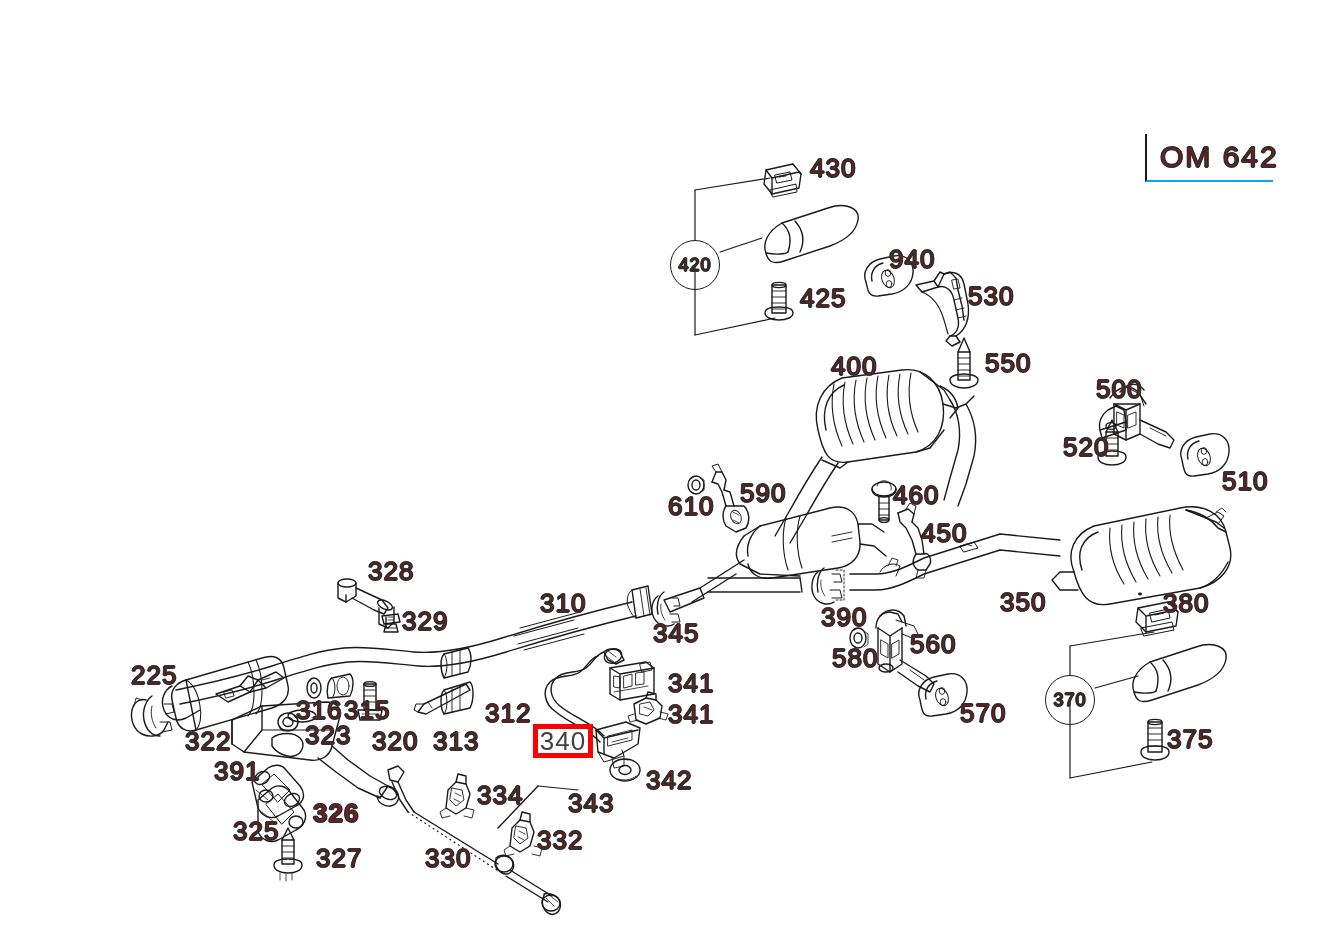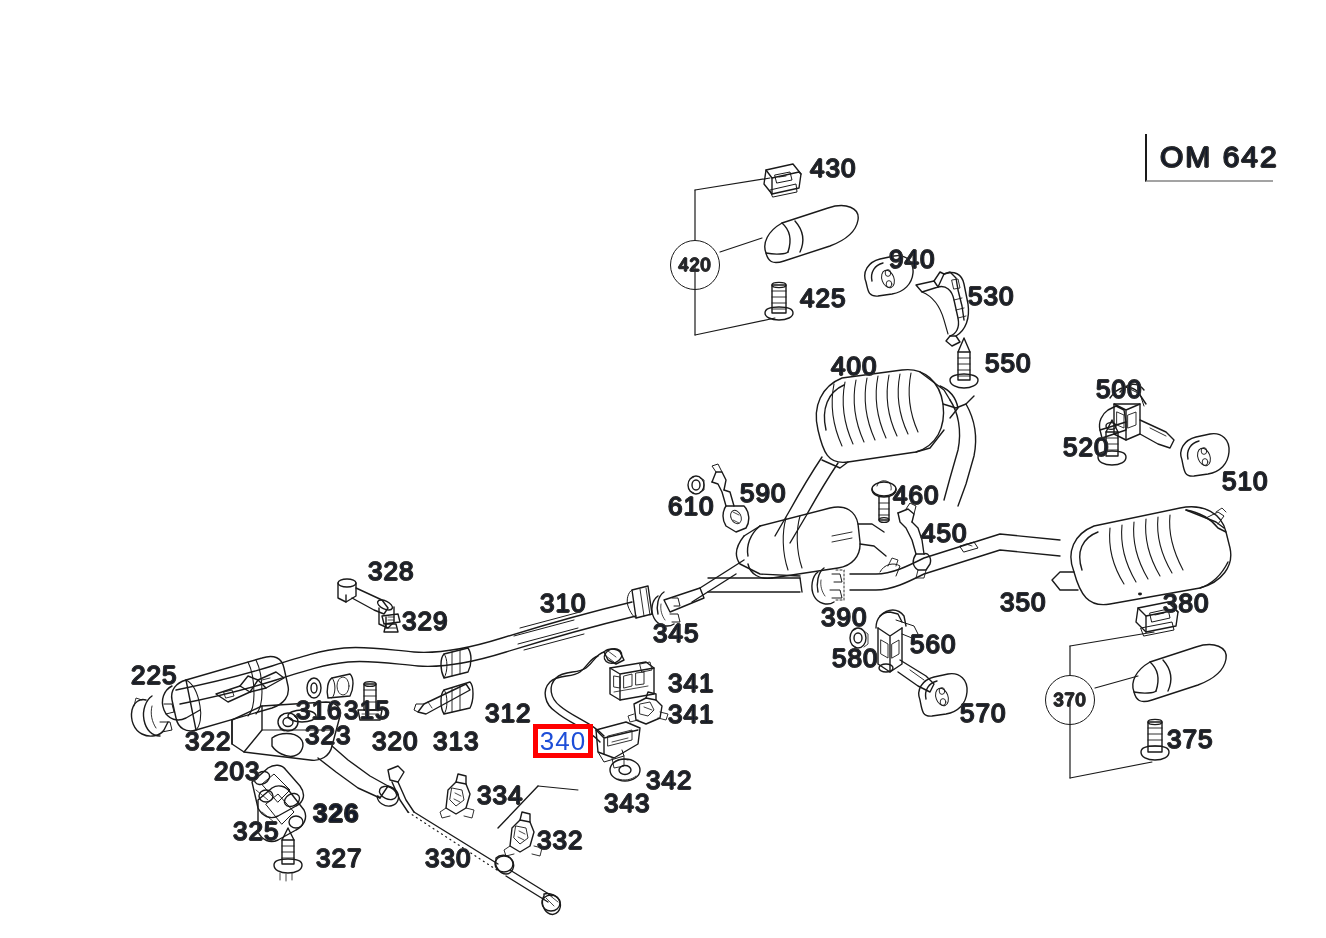--- a/index.html
+++ b/index.html
@@ -21,30 +21,30 @@
     top: 0;
     width: 1326px;
     height: 938px;
   }
   .label {
     position: absolute;
     font-family: "Liberation Sans", sans-serif;
     font-size: 26px;
     line-height: 1;
     letter-spacing: 1px;
-    color: #0f172a;
+    color: #7f1d1d;
     -webkit-text-stroke: 1.1px #2b2b2b;
     text-shadow:
       -1px 0 #3a3a3a, 1px 0 #3a3a3a,
       0 -1px #3a3a3a, 0 1px #3a3a3a;
     white-space: nowrap;
     user-select: none;
   }
   .label.solid {
-    color: #1d4ed8;
+    color: #404040;
     -webkit-text-stroke: 0;
     text-shadow: none;
   }
   .callout-circle {
     position: absolute;
     width: 50px;
     height: 50px;
     border: 1.6px solid #1a1a1a;
     border-radius: 50%;
     box-sizing: border-box;
@@ -52,21 +52,21 @@
     align-items: center;
     justify-content: center;
   }
   .callout-circle .label {
     position: static;
     font-size: 18px;
   }
   .om-box {
     position: absolute;
     border-left: 2px solid #1a1a1a;
-    border-bottom: 2px solid #a3a3a3;
+    border-bottom: 2px solid #0ea5e9;
     box-sizing: border-box;
     display: flex;
     align-items: center;
     padding-left: 13px;
   }
   .om-box .label {
     position: static;
     font-size: 30px;
     letter-spacing: 2px;
   }
@@ -644,23 +644,23 @@
       <div class="label" style="left: 344px; top: 697px;">315</div>
       <div class="label" style="left: 485px; top: 700px;">312</div>
       <div class="label" style="left: 305px; top: 722px;">323</div>
       <div class="label" style="left: 668px; top: 701px;">341</div>
       <div class="label" style="left: 372px; top: 728px;">320</div>
       <div class="label" style="left: 433px; top: 728px;">313</div>
       <div class="label" style="left: 960px; top: 700px;">570</div>
       <div class="label" style="left: 1167px; top: 726px;">375</div>
       <div class="label" style="left: 185px; top: 728px;">322</div>
       <div class="label" style="left: 646px; top: 767px;">342</div>
-      <div class="label" style="left: 214px; top: 758px;">203</div>
+      <div class="label" style="left: 214px; top: 758px;">391</div>
       <div class="label" style="left: 477px; top: 782px;">334</div>
-      <div class="label" style="left: 604px; top: 790px;">343</div>
+      <div class="label" style="left: 568px; top: 790px;">343</div>
       <div class="label" style="left: 313px; top: 800px; font-weight: bold;">326</div>
       <div class="label" style="left: 233px; top: 818px;">325</div>
       <div class="label" style="left: 537px; top: 827px;">332</div>
       <div class="label" style="left: 425px; top: 845px;">330</div>
       <div class="label" style="left: 316px; top: 845px;">327</div>
     </div>
 
   <div id="callouts-layer">
       <div class="callout-circle" style="left: 670px; top: 240px;">
         <span class="label">420</span>

